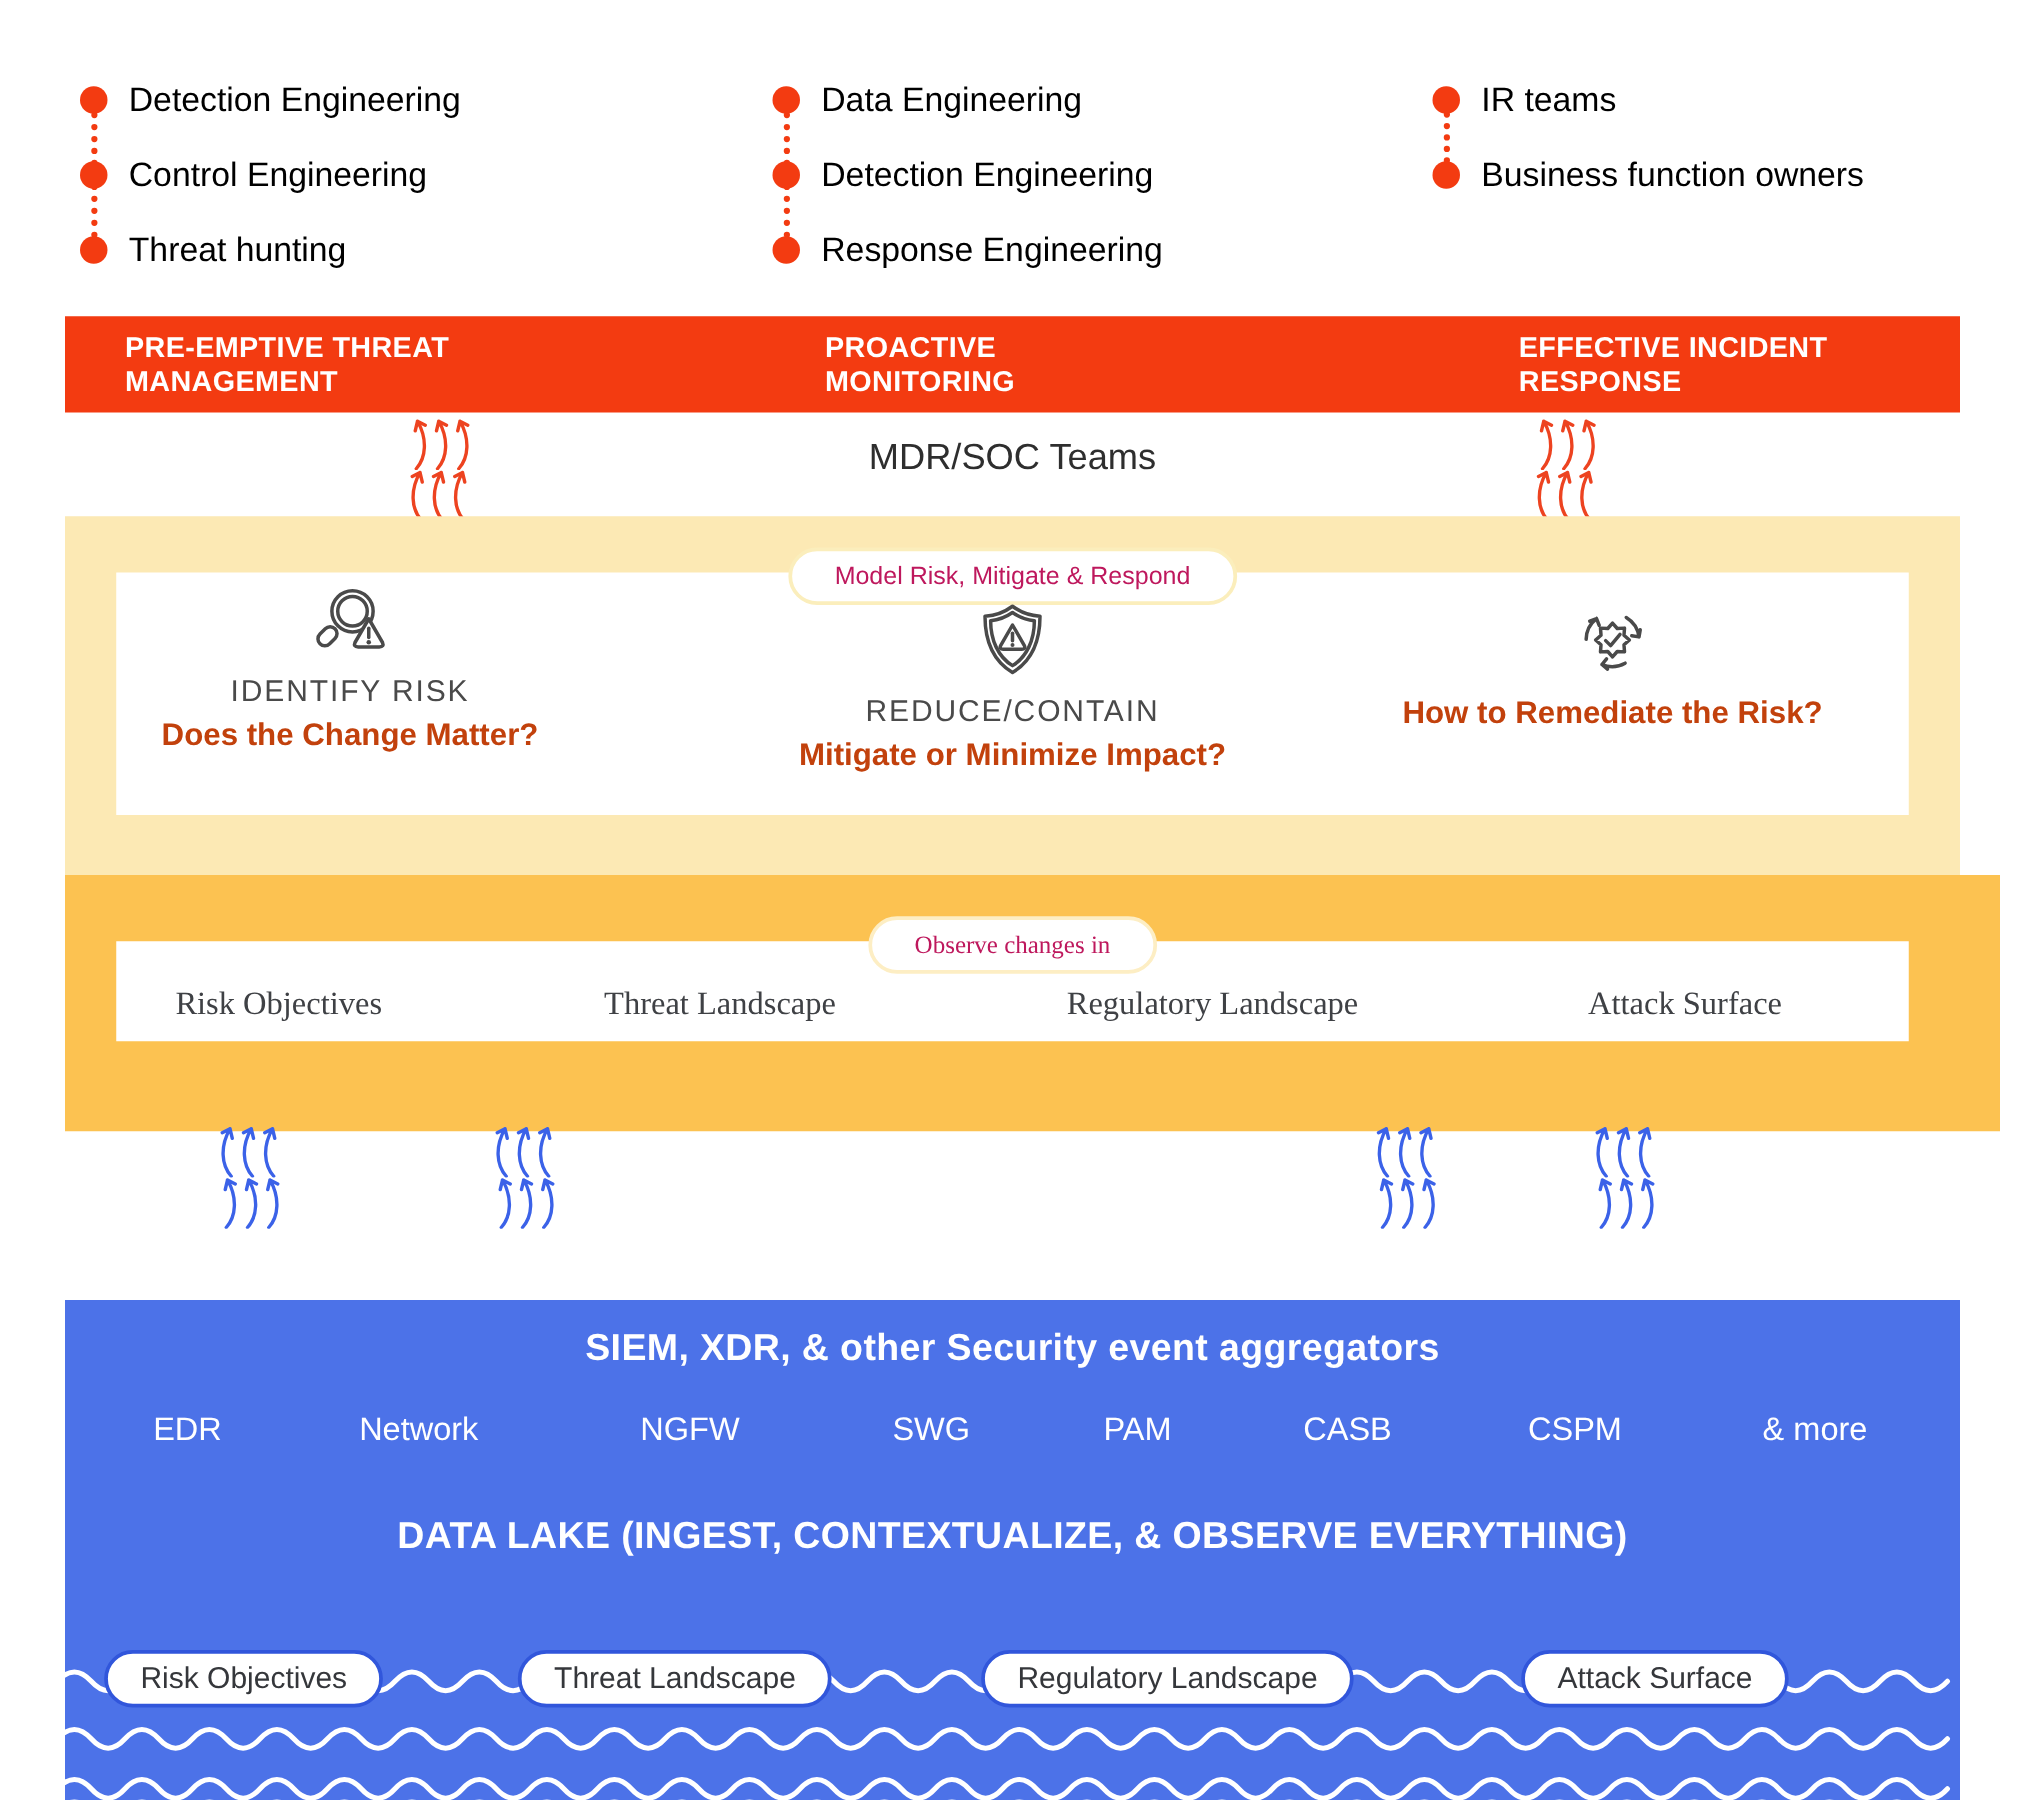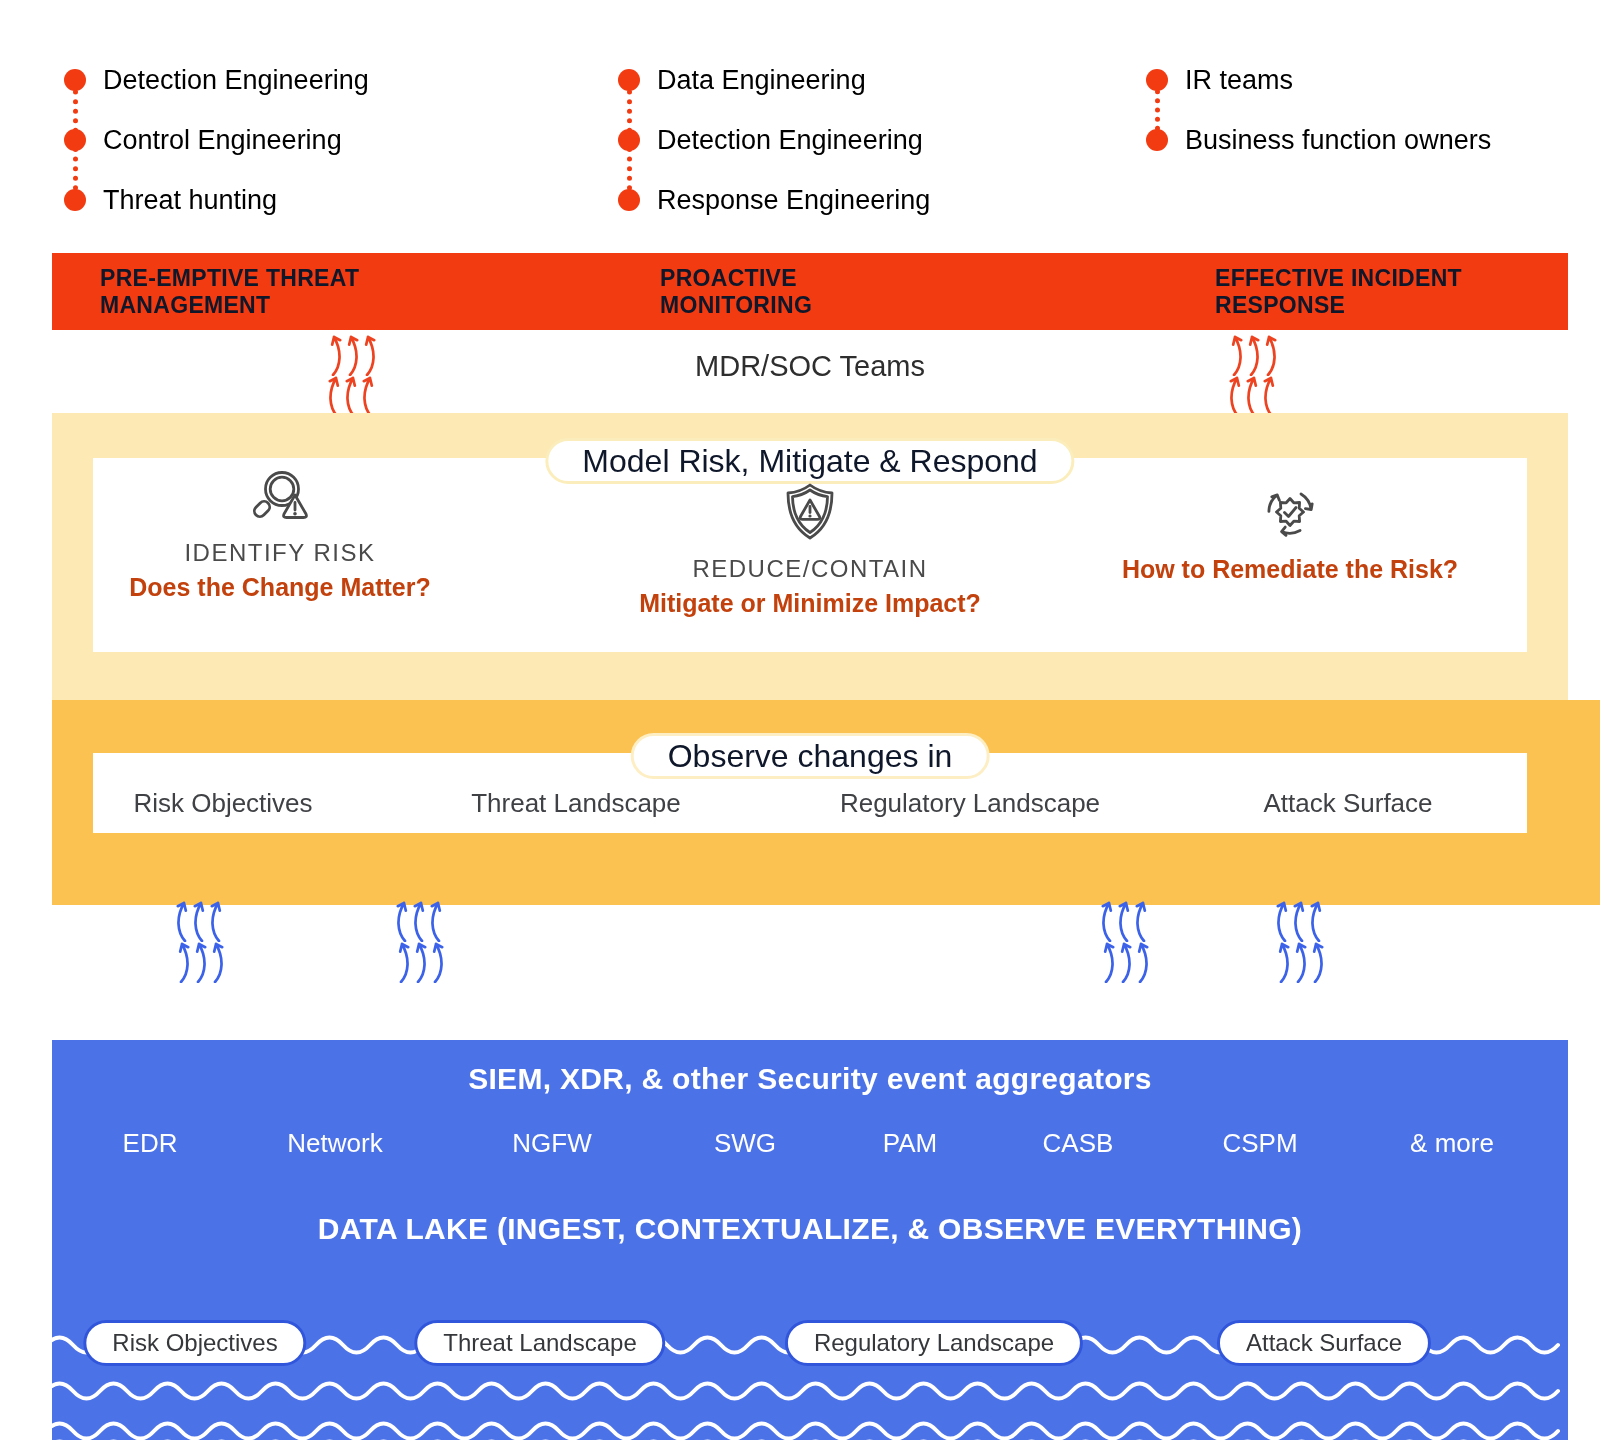--- a/index.html
+++ b/index.html
@@ -8,40 +8,40 @@
 
   
   .team-col{position:absolute;top:68px;}
   .team-line{position:absolute;border-left:5px dotted #f33b11;left:8.5px;}
   .team-item{position:absolute;display:flex;align-items:center;height:24px;}
   .team-dot{width:22px;height:22px;border-radius:50%;background:#f33b11;flex:0 0 22px;}
   .team-label{margin-left:17px;font-size:27px;color:#000000;white-space:nowrap;}
 
   
   .banner{position:absolute;left:52px;top:253px;width:1516px;height:77px;background:#f33b11;}
-  .banner-h{position:absolute;top:50%;transform:translateY(-50%);color:#0f172a;
+  .banner-h{position:absolute;top:50%;transform:translateY(-50%);color:#ffffff;
             font-weight:800;font-size:23px;line-height:1.18;letter-spacing:.3px;}
 
   
   .arrow-group{position:absolute;width:58px;}
   .arrow-row{display:block;width:58px;height:44px;}
   .mirror{transform:scaleX(-1);}
   .arrow-red path{stroke:#ed4320;}
   .arrow-blue path{stroke:#3b62e8;}
   .arrow-row path{fill:none;stroke-width:2.7;stroke-linecap:round;stroke-linejoin:round;}
 
   .mdr-label{position:absolute;left:52px;width:1516px;text-align:center;top:350px;
              font-size:29px;color:#2e2e2e;}
 
   
   .band-light{position:absolute;left:52px;top:413px;width:1516px;height:287px;background:#fce9b4;}
-  .band-amber{position:absolute;left:52px;top:700px;width:1548px;height:205px;background:#fcc251;}
+  .band-amber{position:absolute;left:52px;top:700px;width:1548px;height:205px;background:#fcc251;font-family:Liberation Serif, serif;}
   .white-box{position:absolute;background:#ffffff;}
   .pill{position:absolute;transform:translateX(-50%);background:#ffffff;border-radius:26px;
-        font-size:32px;color:#0f172a;white-space:nowrap;display:flex;align-items:center;
+        font-size:20px;color:#be185d;white-space:nowrap;display:flex;align-items:center;
         justify-content:center;padding:0 34px;}
   .pill-light{border:3px solid #fbeebc;height:40px;}
   .pill-amber{border:3px solid #fdeec4;height:40px;}
 
   .risk-col{position:absolute;text-align:center;}
   .risk-icon svg{display:inline-block;}
   .risk-title{font-size:24px;letter-spacing:1.5px;color:#4a4a4a;margin-top:6px;}
   .risk-q{font-size:25px;font-weight:bold;color:#c2410c;margin-top:6px;}
   .icon-stroke{fill:none;stroke:#4a4a4a;stroke-width:2.8;stroke-linecap:round;stroke-linejoin:round;}
   .icon-fillwhite{fill:#ffffff;stroke:#4a4a4a;stroke-width:2.8;stroke-linecap:round;stroke-linejoin:round;}

